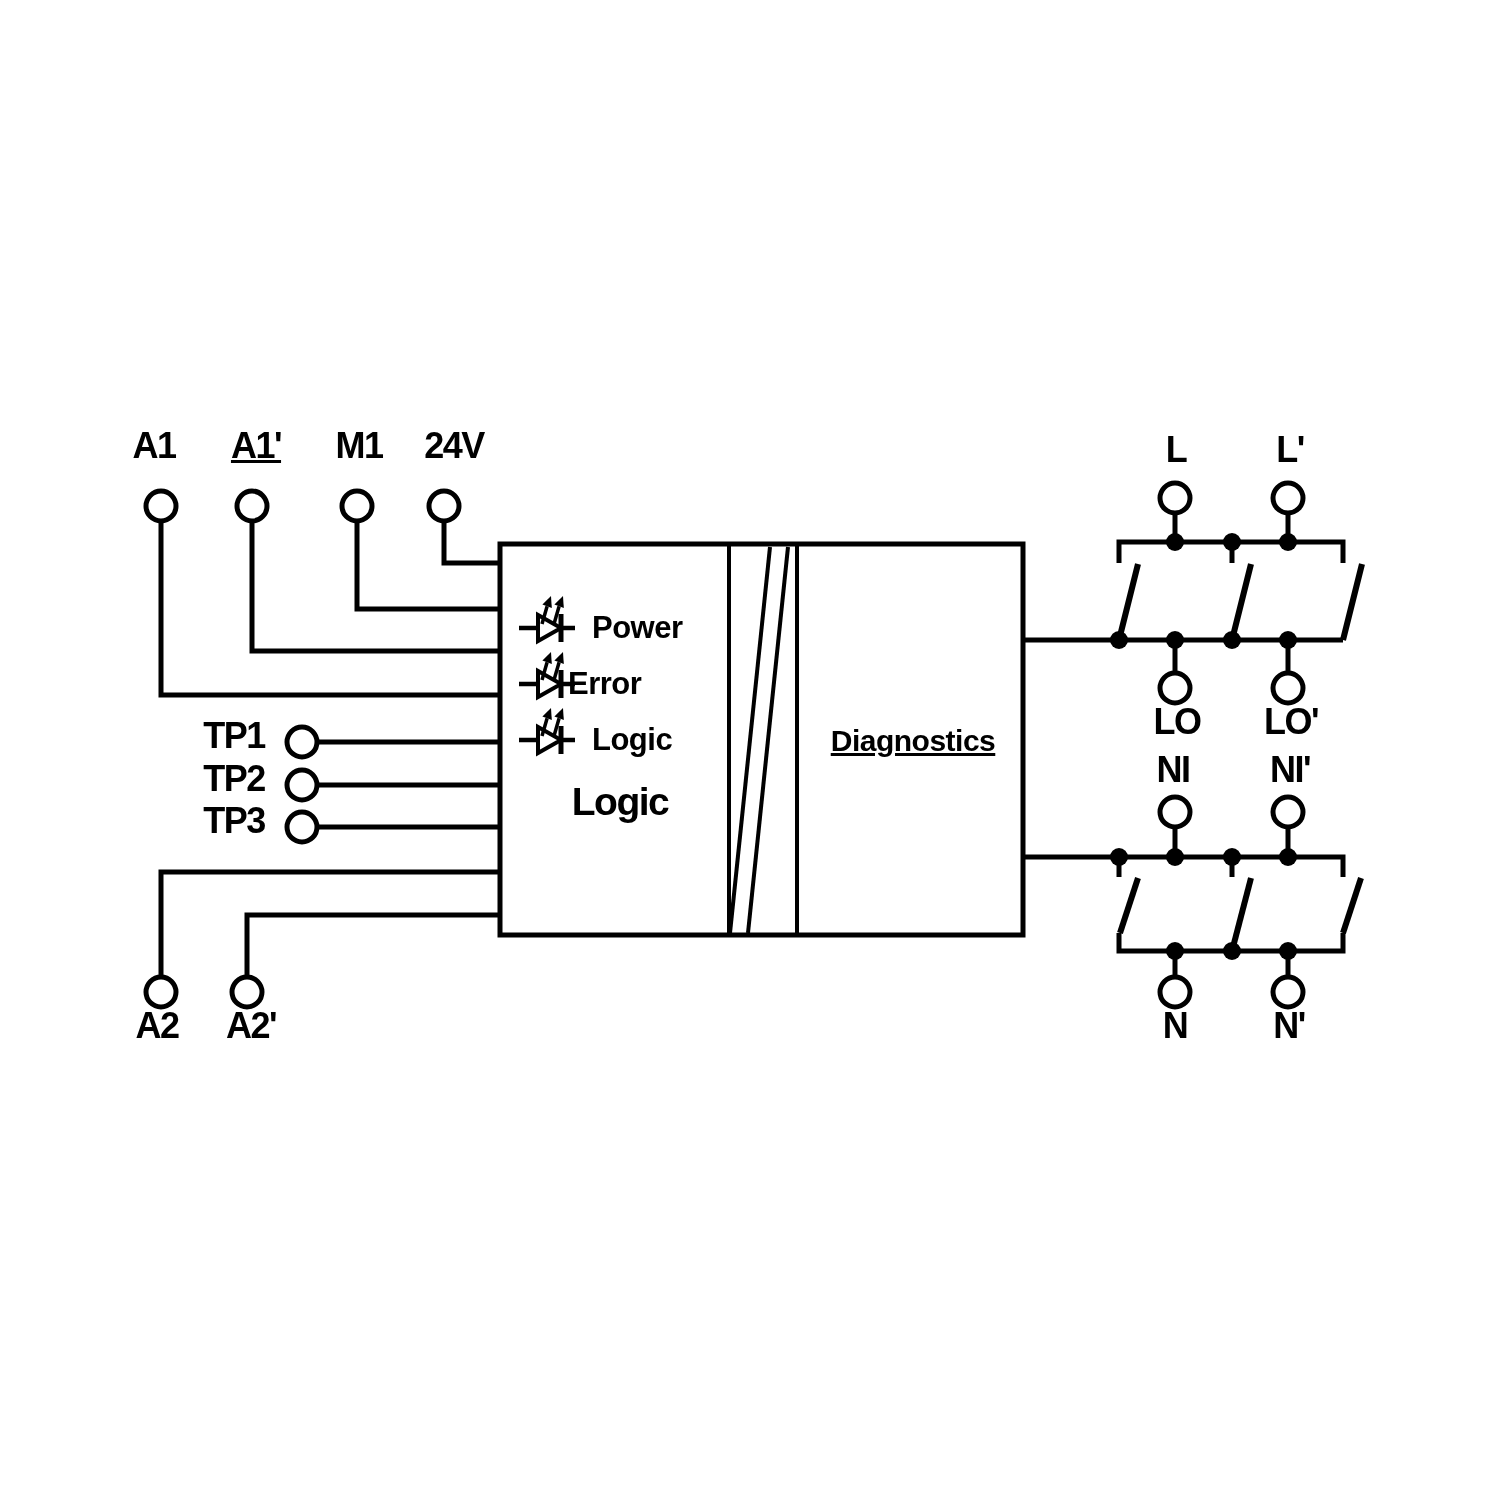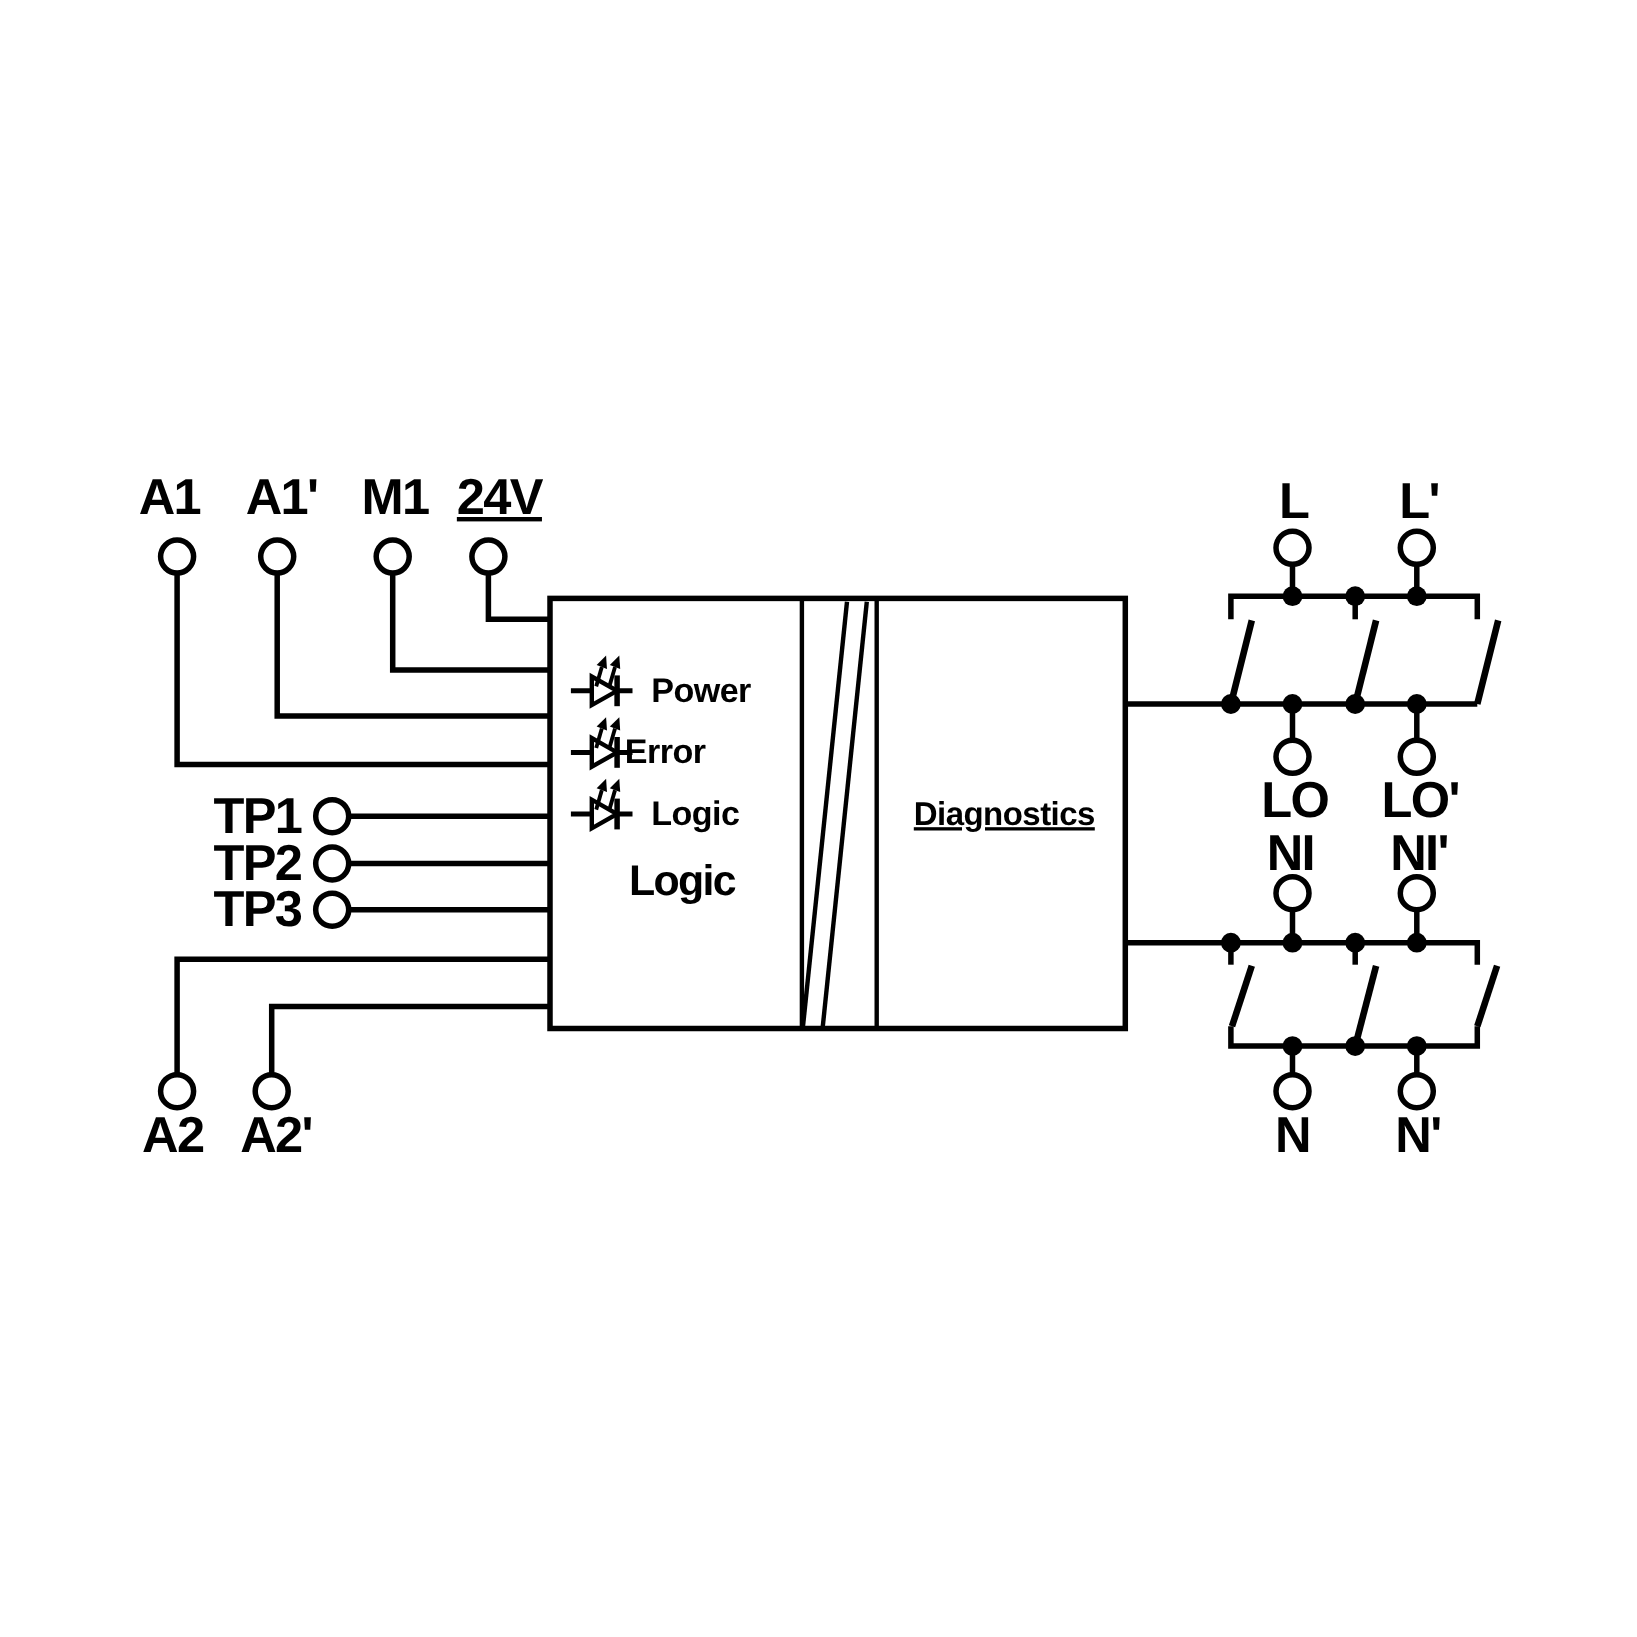--- a/index.html
+++ b/index.html
@@ -14,21 +14,21 @@
   .lbl{
     position:absolute;
     font-weight:bold;
     color:#000;
     letter-spacing:-1.5px;
     white-space:nowrap;
     line-height:1;
     transform:translateX(-50%);
     z-index:2;
   }
-  .lbl-term{font-size:46px;}
+  .lbl-term{font-size:36px;}
   .lbl-led{font-size:31px;transform:none;letter-spacing:-0.5px;}
   .lbl-logic{font-size:39px;margin-left:10px;}
   .lbl-diagnostics{font-size:30px;letter-spacing:-0.5px;text-decoration:underline;}
   .watermark{
     position:absolute;
     left:396px;top:676px;
     font-size:98px;
     font-weight:bold;
     letter-spacing:-5px;
     line-height:1;
@@ -154,23 +154,23 @@
       <circle class="dot" cx="1232" cy="951" r="9"></circle>
       <circle class="dot" cx="1288" cy="951" r="9"></circle>
       <circle class="tc" cx="1175" cy="812" r="15"></circle>
       <circle class="tc" cx="1288" cy="812" r="15"></circle>
       <circle class="tc" cx="1175" cy="992" r="15"></circle>
       <circle class="tc" cx="1288" cy="992" r="15"></circle>
     </g>
   </svg>
 
   <div class="lbl lbl-term" style="left:154px;top:428px;">A1</div>
-  <div class="lbl lbl-term" style="left:256px;top:428px;">A1'</div>
+  <div class="lbl lbl-term" style="left:256px;top:428px;text-decoration:underline;">A1'</div>
   <div class="lbl lbl-term" style="left:359px;top:428px;">M1</div>
-  <div class="lbl lbl-term" style="left:454px;top:428px;text-decoration:underline;">24V</div>
+  <div class="lbl lbl-term" style="left:454px;top:428px;">24V</div>
 
   <div class="lbl lbl-term" style="left:234px;top:718px;">TP1</div>
   <div class="lbl lbl-term" style="left:234px;top:761px;">TP2</div>
   <div class="lbl lbl-term" style="left:234px;top:803px;">TP3</div>
 
   <div class="lbl lbl-term" style="left:157px;top:1008px;">A2</div>
   <div class="lbl lbl-term" style="left:251px;top:1008px;">A2'</div>
 
   <div class="lbl lbl-term" style="left:1176px;top:432px;">L</div>
   <div class="lbl lbl-term" style="left:1290px;top:432px;">L'</div>

